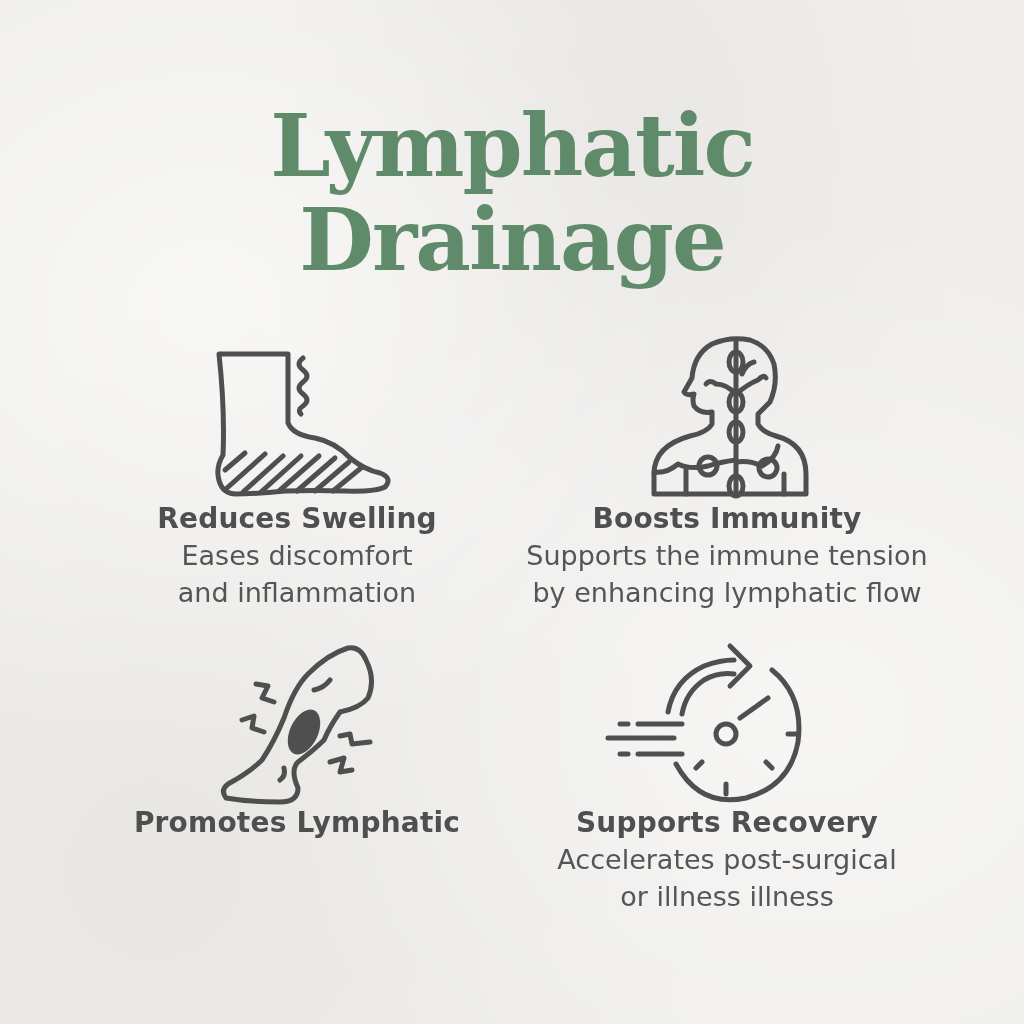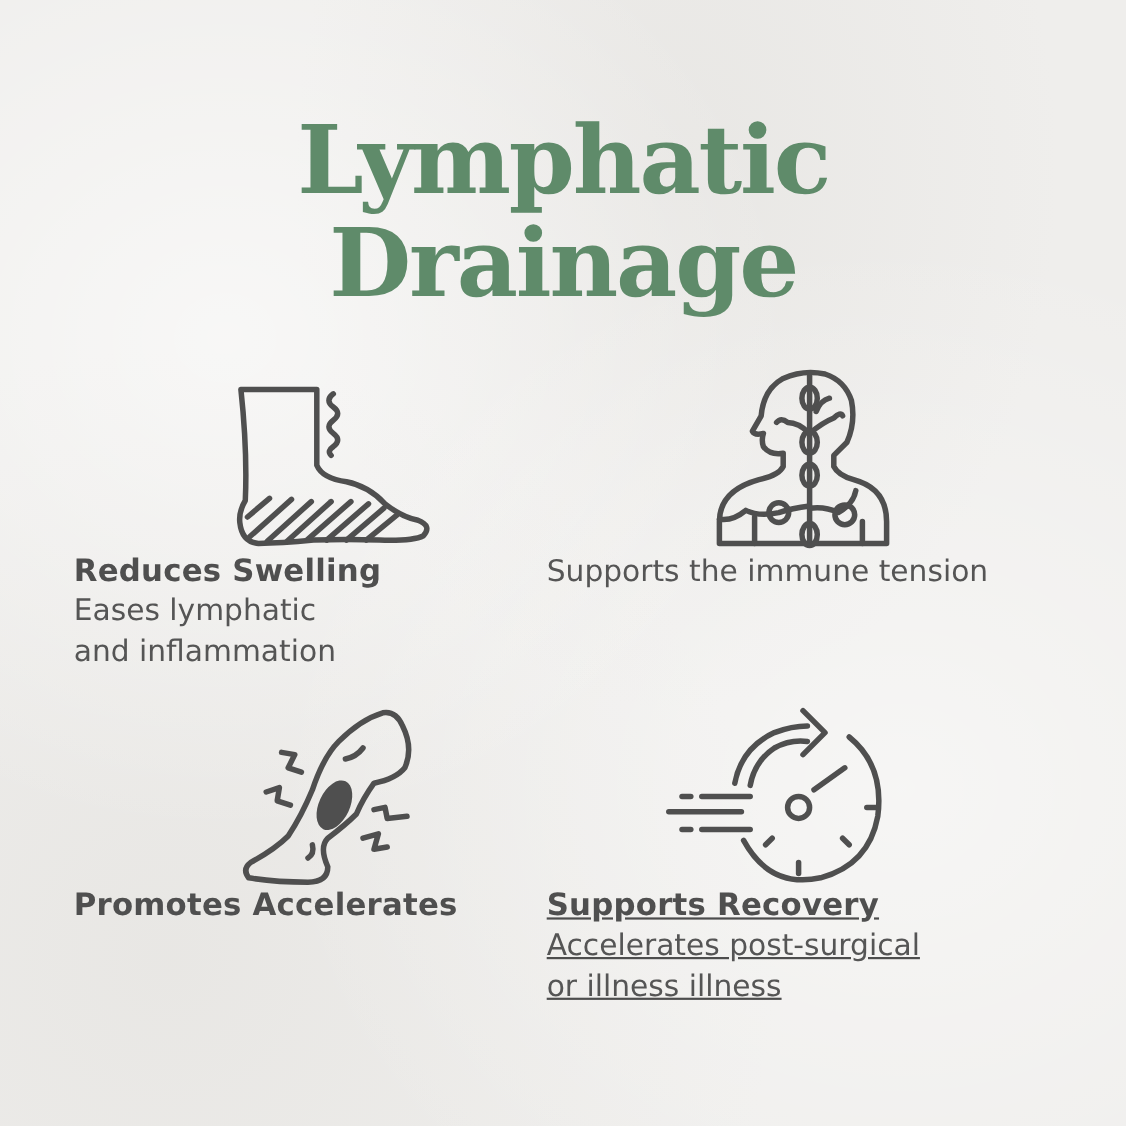--- a/index.html
+++ b/index.html
@@ -17,21 +17,21 @@
   .title {
     position:absolute; left:0; width:1024px; text-align:center;
     font-family: "DejaVu Serif", "Liberation Serif", serif;
     font-weight:bold; color:#5f8b6a;
     font-size:86px; line-height:1; letter-spacing:-2px;
   }
   .title.l1 { top:103px; }
   .title.l2 { top:197px; }
   .icon { position:absolute; }
   .icon svg { width:100%; height:100%; overflow:visible; }
-  .block { position:absolute; text-align:left; width:460px; }
+  .block { position:absolute; text-align:center; width:460px; }
   .block .head { font-weight:bold; font-size:28px; line-height:36px; color:#4f4f4f; letter-spacing:0.2px; }
   .block .desc { font-size:27px; line-height:37px; color:#555; }
   .stroke { fill:none; stroke:#4f4f4f; stroke-width:5; stroke-linecap:round; stroke-linejoin:round; }
 </style>
 </head>
 <body>
 
 <div class="title l1">Lymphatic</div>
 <div class="title l2">Drainage</div>
 
@@ -97,29 +97,31 @@
     <line class="stroke" x1="38" y1="86" x2="82" y2="86"></line>
     <line class="stroke" x1="8" y1="100" x2="74" y2="100"></line>
     <line class="stroke" x1="38" y1="116" x2="82" y2="116"></line>
     <line class="stroke" x1="20" y1="86" x2="28" y2="86"></line>
     <line class="stroke" x1="20" y1="116" x2="28" y2="116"></line>
   </svg>
 </div>
 
 <div class="block" style="left:67px; top:501px;">
   <div class="head">Reduces Swelling</div>
-  <div class="desc">Eases lymphatic</div>
+  <div class="desc">Eases discomfort</div>
   <div class="desc">and inflammation</div>
 </div>
 
 <div class="block" style="left:497px; top:501px;">
+  <div class="head">Boosts Immunity</div>
   <div class="desc">Supports the immune tension</div>
+  <div class="desc">by enhancing lymphatic flow</div>
 </div>
 
 <div class="block" style="left:67px; top:805px;">
-  <div class="head">Promotes Accelerates</div>
+  <div class="head">Promotes Lymphatic</div>
 </div>
 
-<div class="block" style="left:497px; top:805px;text-decoration:underline;">
+<div class="block" style="left:497px; top:805px;">
   <div class="head">Supports Recovery</div>
   <div class="desc">Accelerates post-surgical</div>
   <div class="desc">or illness illness</div>
 </div>
 
 </body></html>

